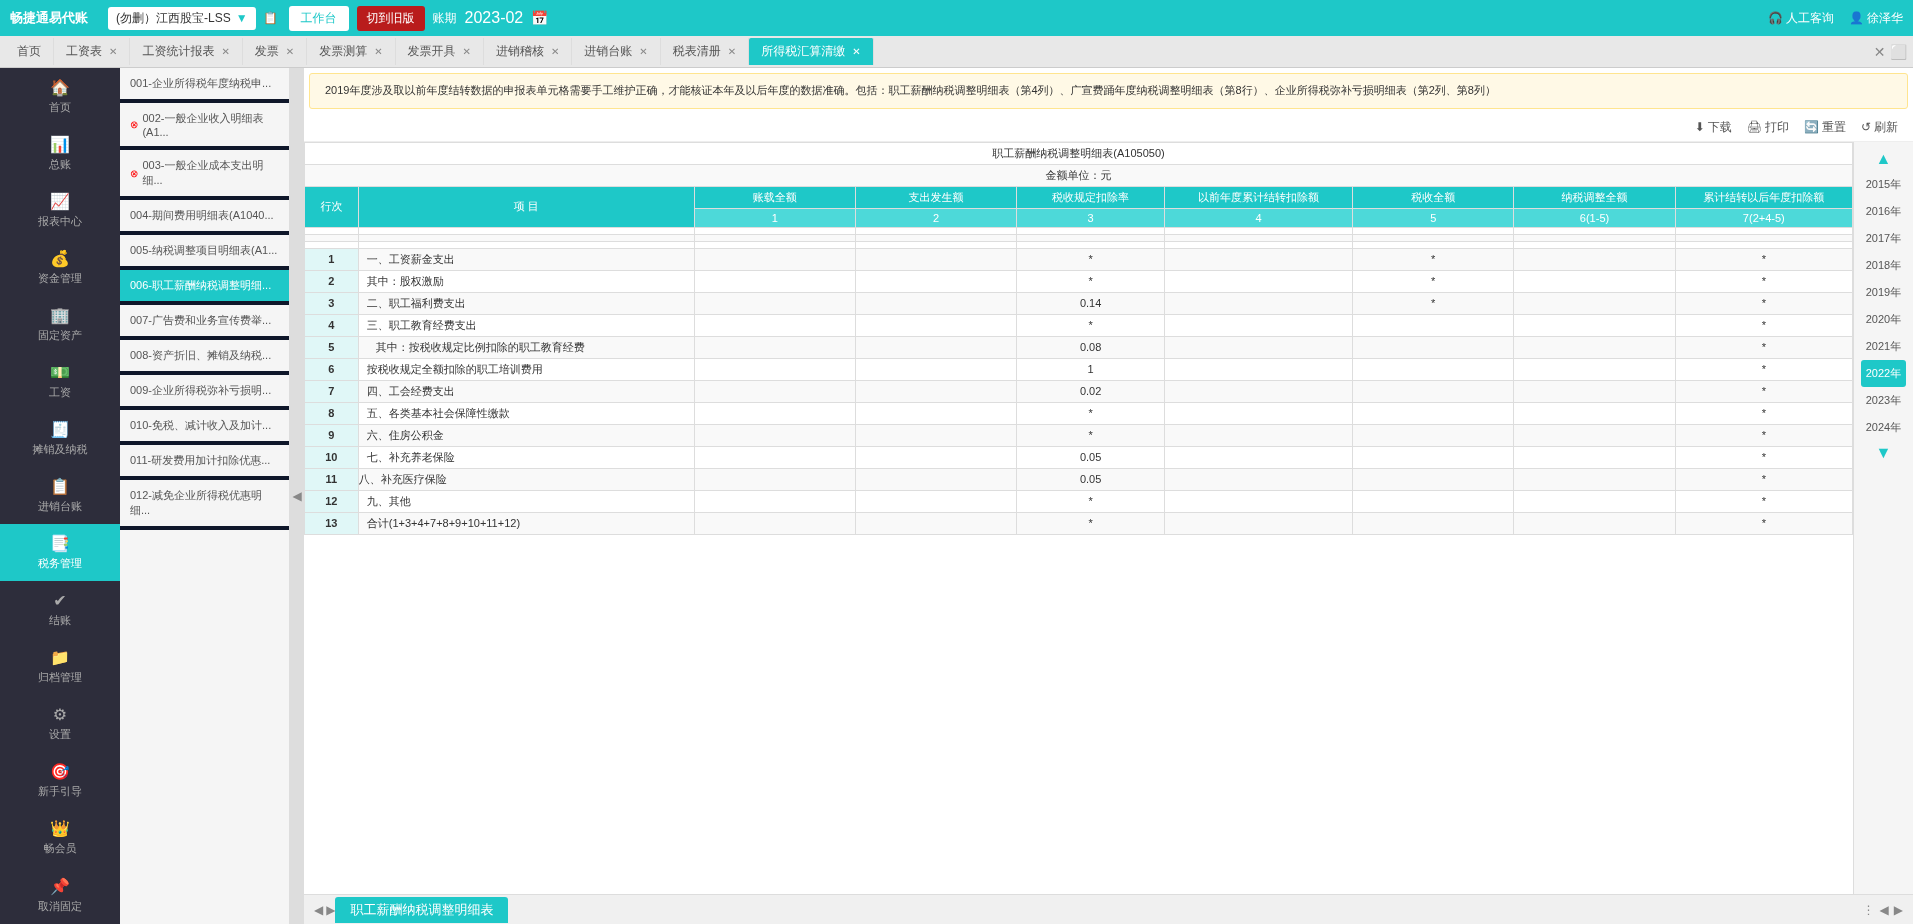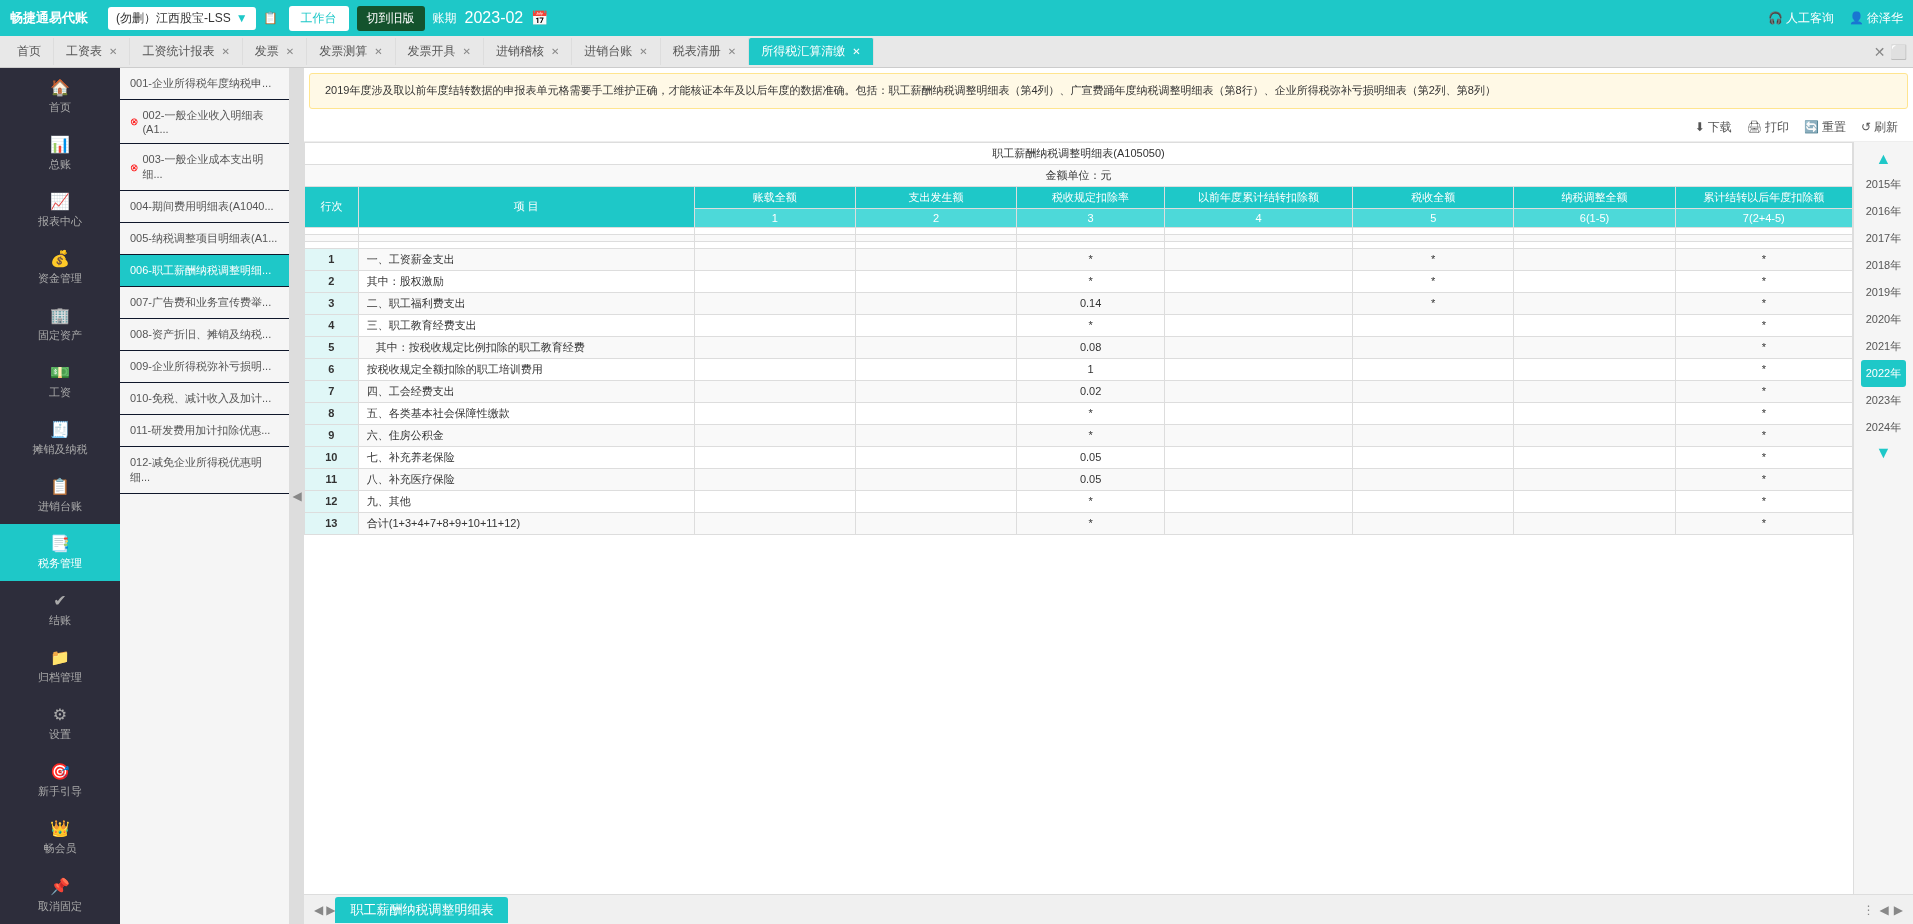--- a/index.html
+++ b/index.html
@@ -5,21 +5,21 @@
     * { box-sizing: border-box; margin: 0; padding: 0; }
     body { font-family: 'Microsoft YaHei', Arial, sans-serif; font-size: 12px; background: #f0f0f0; overflow: hidden; height: 924px; width: 1913px; display: flex; flex-direction: column; }
 
     
     .top-bar { height: 36px; background: #1ec8c8; display: flex; align-items: center; padding: 0 10px; flex-shrink: 0; }
     .top-bar-logo { color: white; font-size: 13px; font-weight: bold; margin-right: 20px; }
     .top-bar-company { background: white; border-radius: 3px; padding: 3px 8px; font-size: 12px; color: #333; display: flex; align-items: center; gap: 5px; cursor: pointer; }
     .top-bar-company .arrow { color: #1ec8c8; }
     .top-bar-actions { display: flex; align-items: center; gap: 8px; margin-left: 10px; }
     .btn-workbench { background: white; color: #1ec8c8; border: none; border-radius: 3px; padding: 4px 12px; cursor: pointer; font-size: 12px; }
-    .btn-switch { background: #14532d; color: white; border: none; border-radius: 3px; padding: 4px 10px; cursor: pointer; font-size: 12px; }
+    .btn-switch { background: #b91c1c; color: white; border: none; border-radius: 3px; padding: 4px 10px; cursor: pointer; font-size: 12px; }
     .top-bar-right { margin-left: auto; display: flex; align-items: center; gap: 15px; color: white; font-size: 12px; }
     .top-bar-right span { cursor: pointer; display: flex; align-items: center; gap: 3px; }
 
     
     .nav-tabs { height: 32px; background: #e8e8e8; display: flex; align-items: center; padding: 0 5px; flex-shrink: 0; border-bottom: 1px solid #ccc; }
     .nav-tab { padding: 5px 12px; font-size: 12px; cursor: pointer; color: #555; border-right: 1px solid #ddd; white-space: nowrap; display: flex; align-items: center; gap: 4px; }
     .nav-tab.active { background: #1ec8c8; color: white; border-radius: 2px 2px 0 0; }
     .nav-tab .close-x { font-size: 10px; color: #888; cursor: pointer; margin-left: 3px; }
     .nav-tab.active .close-x { color: white; }
     .nav-tabs-right { margin-left: auto; display: flex; align-items: center; gap: 5px; }
@@ -32,21 +32,21 @@
     .sidebar-item { display: flex; flex-direction: column; align-items: center; padding: 10px 5px; cursor: pointer; color: #aaa; font-size: 11px; gap: 3px; }
     .sidebar-item.active { background: #1ec8c8; color: white; }
     .sidebar-icon { font-size: 16px; }
     .sidebar-bottom { margin-top: auto; }
 
     
     .content-area { flex: 1; display: flex; flex-direction: column; overflow: hidden; background: white; }
 
     
     .sub-sidebar { width: 170px; background: #f5f5f5; border-right: 1px solid #ddd; overflow-y: auto; flex-shrink: 0; }
-    .sub-sidebar-item { padding: 8px 10px; font-size: 11px; color: #555; cursor: pointer; border-bottom: 1px solid #0f172a; display: flex; align-items: center; gap: 4px; }
+    .sub-sidebar-item { padding: 8px 10px; font-size: 11px; color: #555; cursor: pointer; border-bottom: 4px solid #0f172a; display: flex; align-items: center; gap: 4px; }
     .sub-sidebar-item.active { background: #1ec8c8; color: white; }
     .sub-sidebar-item .err-icon { color: red; font-size: 10px; }
 
     
     .right-content { flex: 1; display: flex; flex-direction: column; overflow: hidden; }
 
     
     .alert-bar { background: #fff9e6; border: 1px solid #ffe58f; padding: 8px 15px; font-size: 11px; color: #333; line-height: 1.6; flex-shrink: 0; margin: 5px; border-radius: 3px; }
 
     
@@ -471,21 +471,21 @@
                     <td></td>
                     <td></td>
                     <td>0.05</td>
                     <td></td>
                     <td></td>
                     <td></td>
                     <td>*</td>
                   </tr>
                   <tr>
                     <td class="row-num">11</td>
-                    <td class="text-left" style="padding-left: 8px;">八、补充医疗保险</td>
+                    <td class="text-left" style="padding-left: 0;">八、补充医疗保险</td>
                     <td></td>
                     <td></td>
                     <td>0.05</td>
                     <td></td>
                     <td></td>
                     <td></td>
                     <td>*</td>
                   </tr>
                   <tr>
                     <td class="row-num">12</td>

